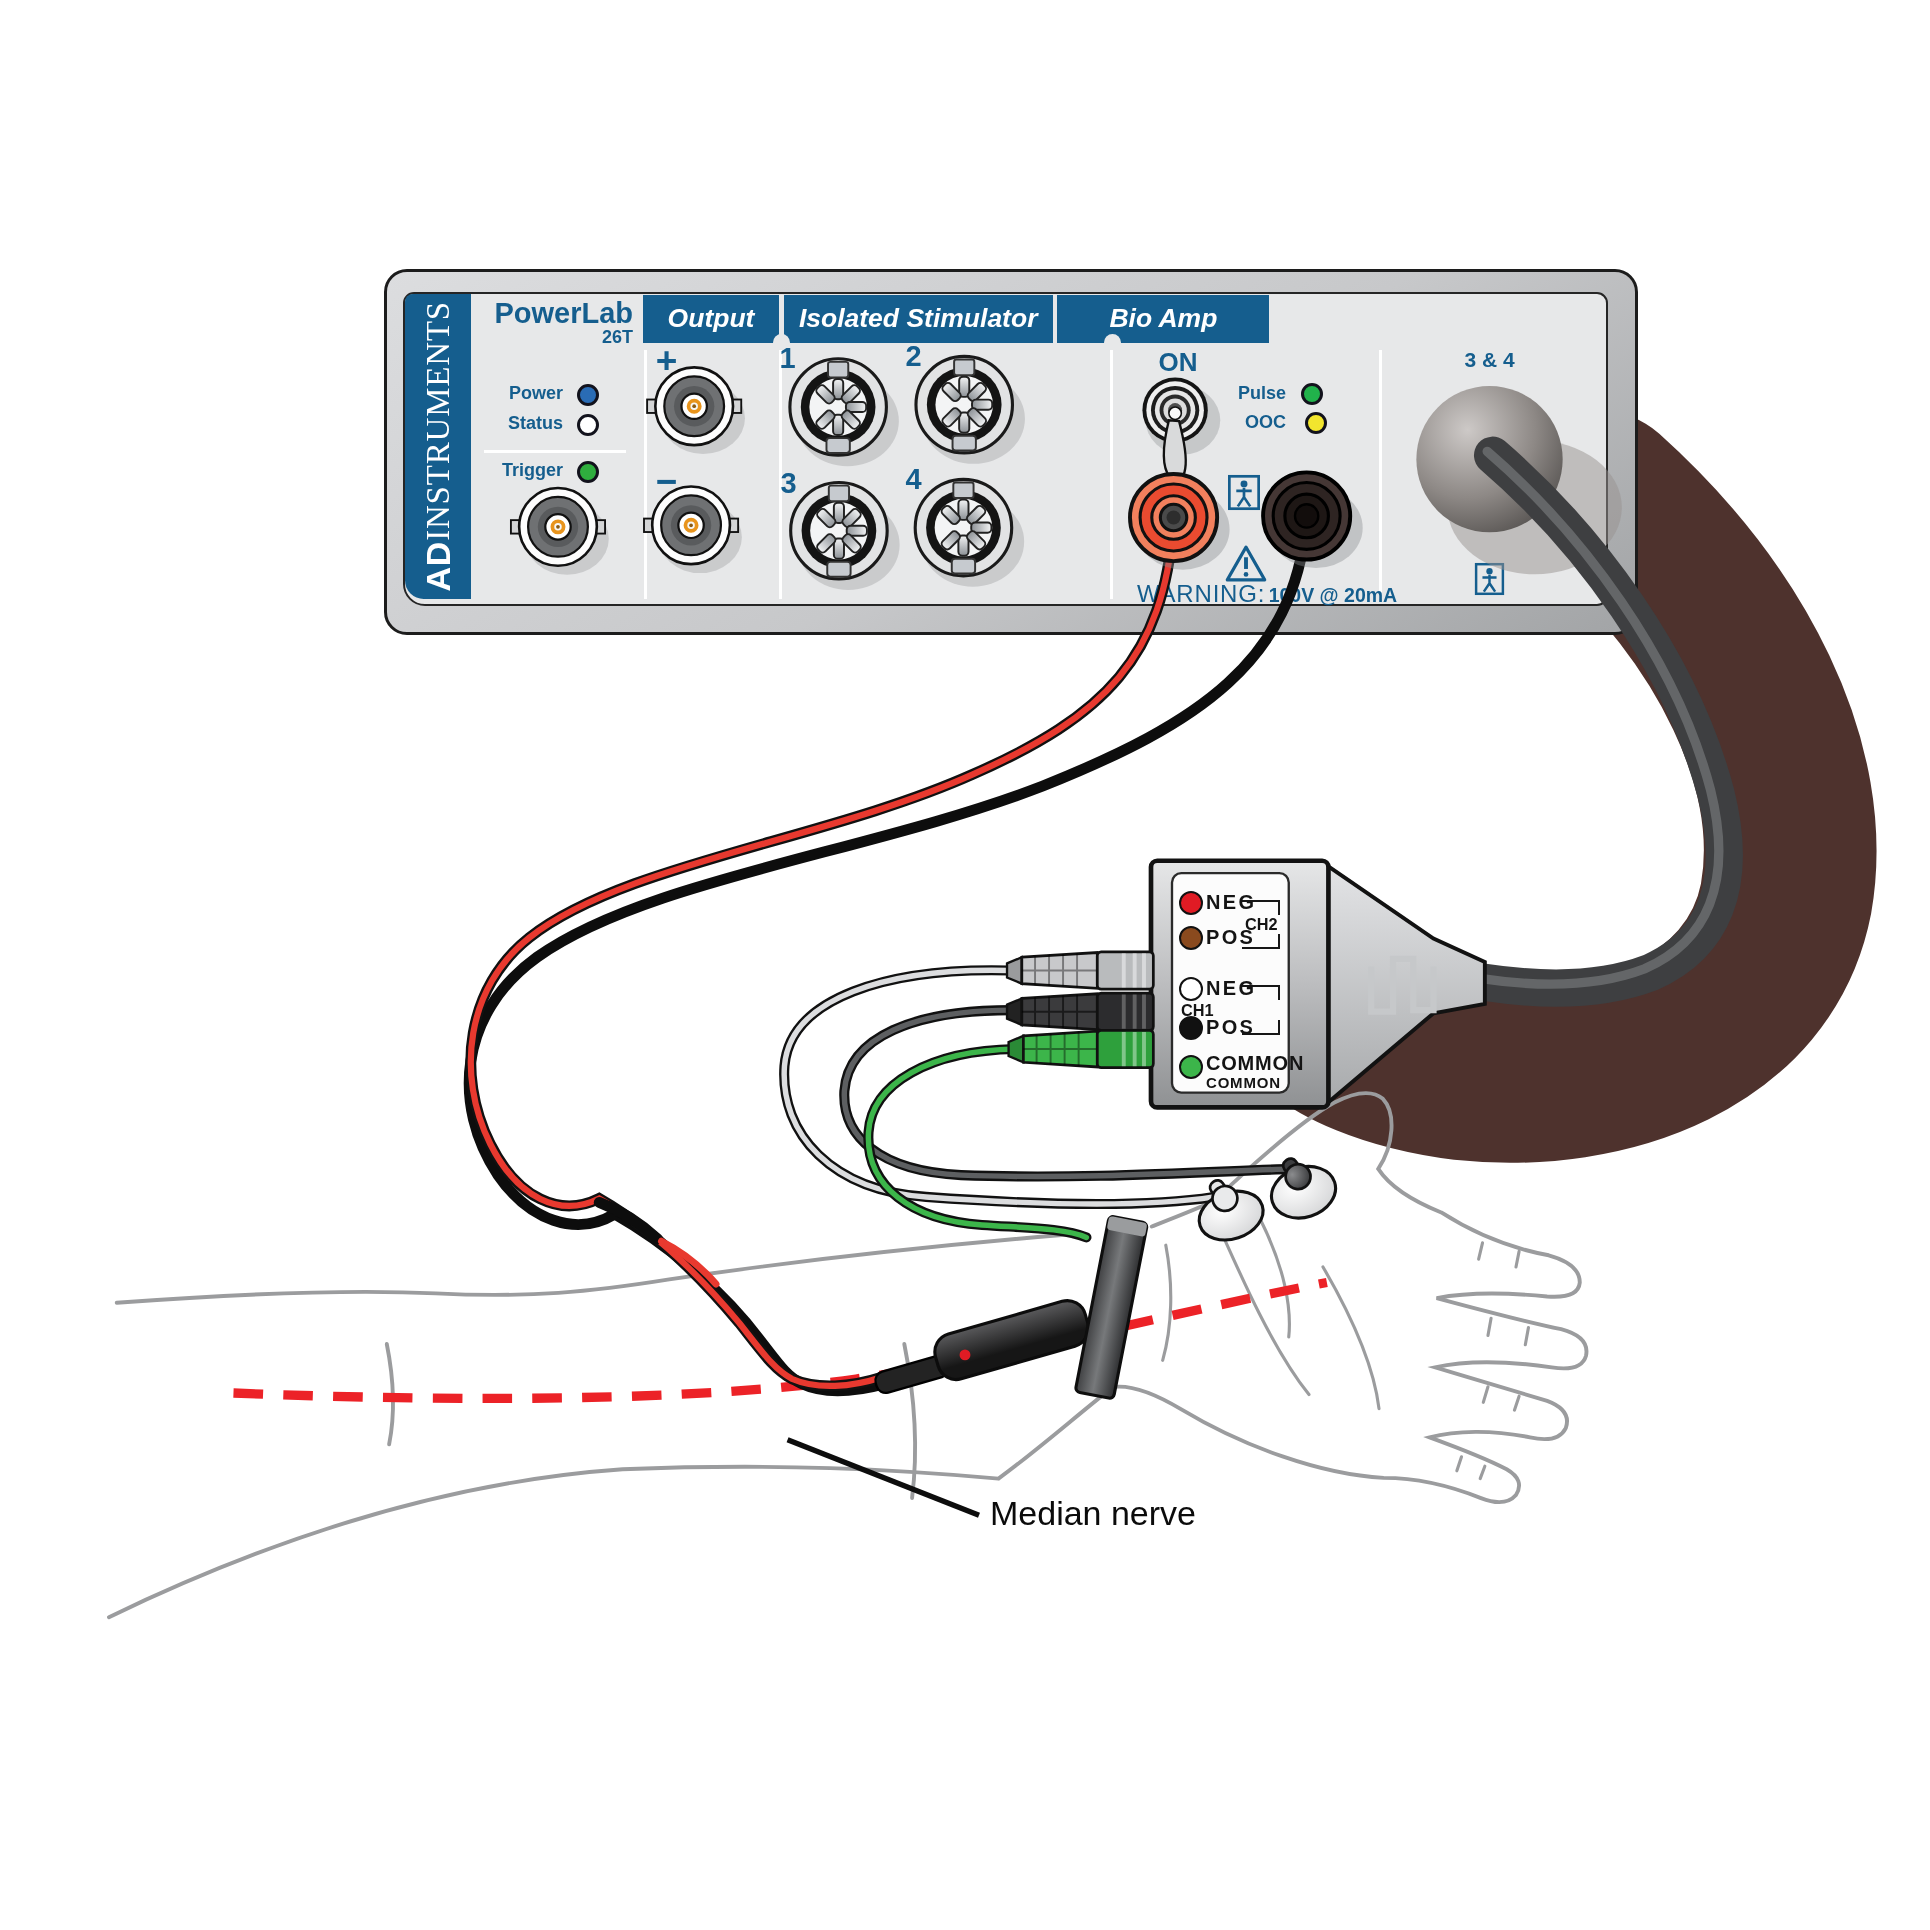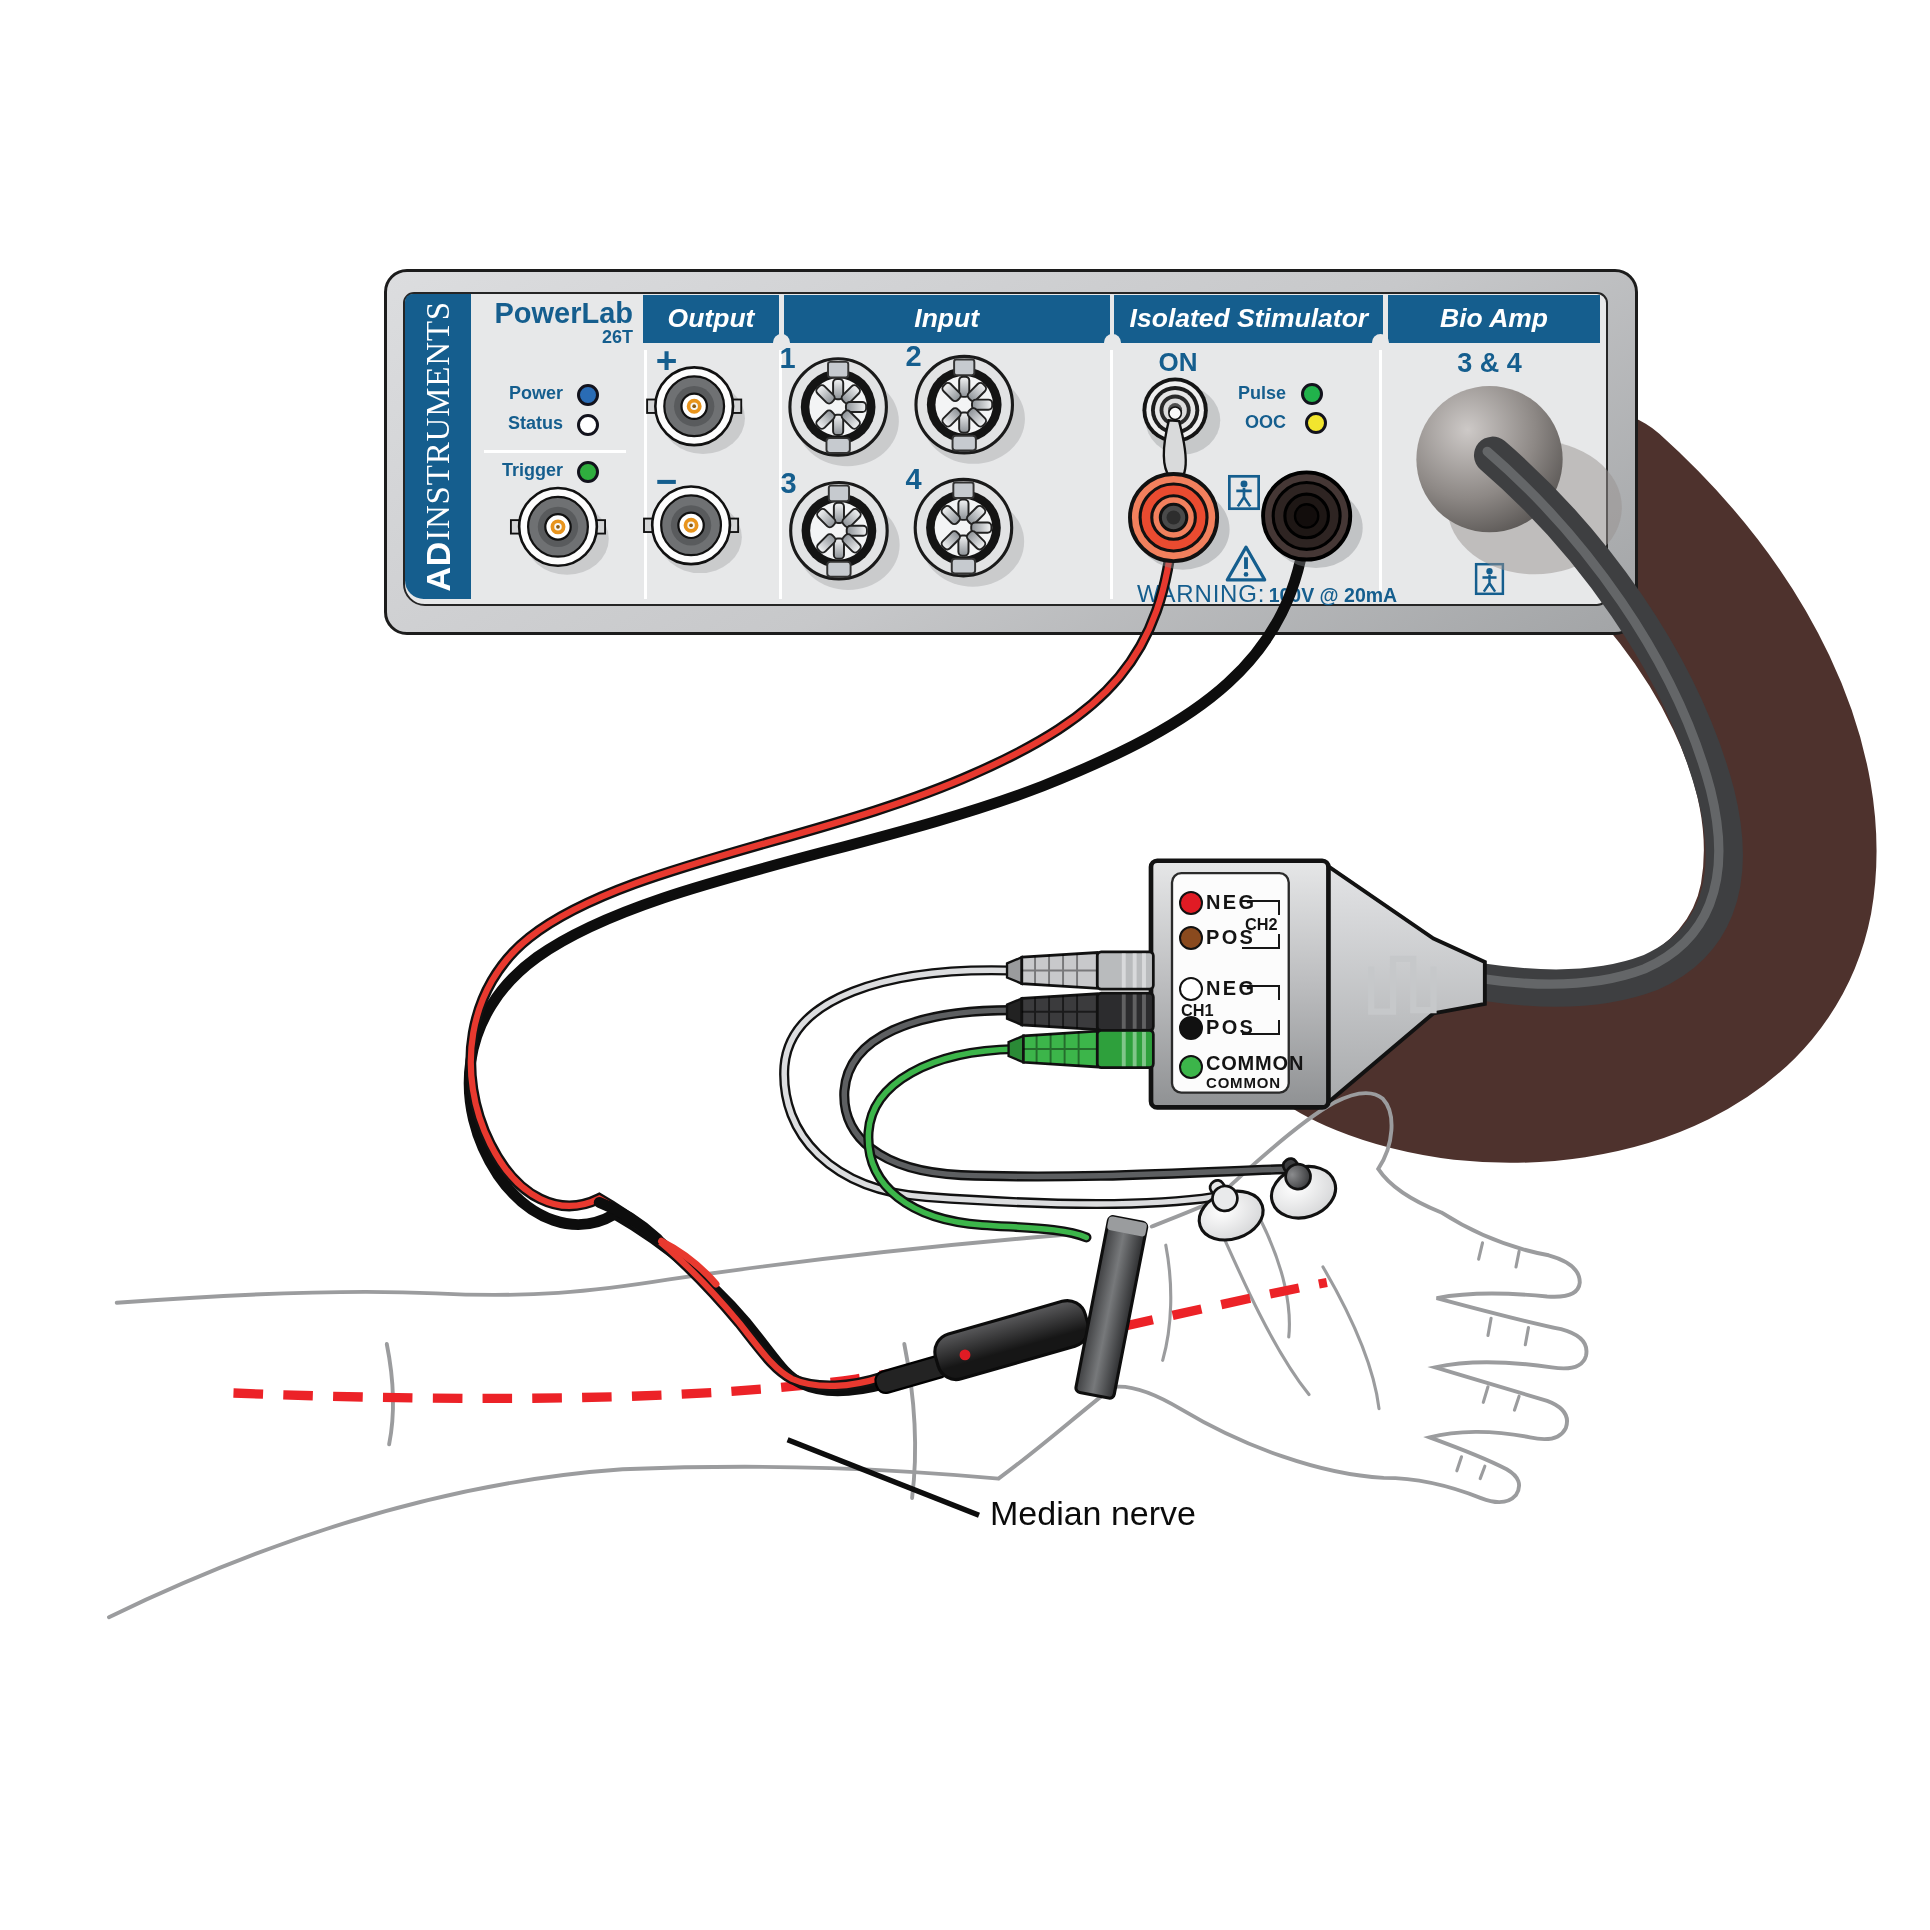--- a/index.html
+++ b/index.html
@@ -28,21 +28,21 @@
   .notch{position:absolute;width:17px;height:17px;background:#e7e8e9;border-radius:50%;top:62px;}
   .vline{position:absolute;width:3.1px;background:#ffffff;top:78px;height:249px;}
   .plabel{position:absolute;color:#155e8e;font-weight:bold;font-size:18px;}
   .rlabel{text-align:right;}
   .clabel{text-align:center;}
   .led{position:absolute;width:16.3px;height:16.3px;border:3.1px solid #12121c;border-radius:50%;}
   .sep{position:absolute;left:97px;top:178px;width:142px;height:3.1px;background:#fff;}
   .bignum{font-size:29px;}
   .bigsym{font-size:37px;}
   .onlbl{font-size:26px;}
-  .chan34{font-size:27px;}
+  .chan34{font-size:21px;}
   .warn{position:absolute;left:750px;top:308px;width:327px;color:#155e8e;white-space:nowrap;}
   .warn .w1{font-size:24px;font-weight:500;letter-spacing:0.8px;}
   .warn .w2{font-size:19.5px;font-weight:bold;}
   
   .ovl{position:absolute;left:0;top:0;width:1930px;height:1930px;z-index:4;pointer-events:none;}
   .dot{position:absolute;width:20px;height:20px;border:2.3px solid #111;border-radius:50%;}
   .ld{position:absolute;color:#141414;font-size:20px;font-weight:600;letter-spacing:2.3px;}
   .lds{position:absolute;color:#141414;font-size:15px;font-weight:600;letter-spacing:0.8px;}
   .chlbl{position:absolute;color:#141414;font-size:16.3px;font-weight:600;}
   .brk{position:absolute;width:36px;height:12.5px;}
@@ -68,21 +68,20 @@
       </div>
     </div>
 
     <div class="title">
       <div>PowerLab</div>
       <div class="model">26T</div>
     </div>
 
     <div class="band">
       <div class="cell" style="width:136px">Output</div>
-      <div class="cell" style="width:326px">Input</div>
       <div class="cell" style="width:269px">Isolated Stimulator</div>
       <div class="cell" style="width:212px">Bio Amp</div>
     </div>
     <div class="notch" style="left:386px"></div>
     <div class="notch" style="left:717px"></div>
     <div class="notch" style="left:985px"></div>
 
     <div class="vline" style="left:257px"></div>
     <div class="vline" style="left:392px"></div>
     <div class="vline" style="left:723px"></div>

